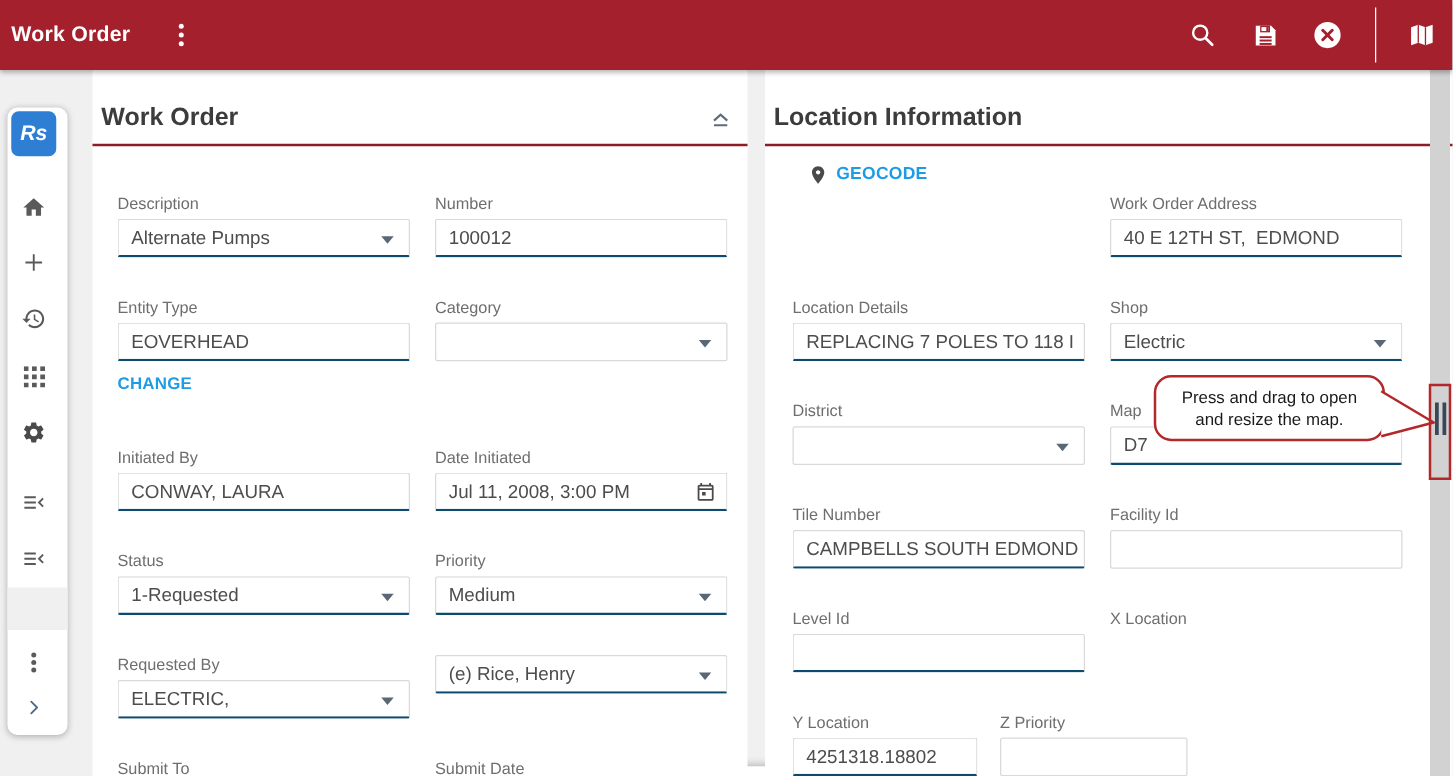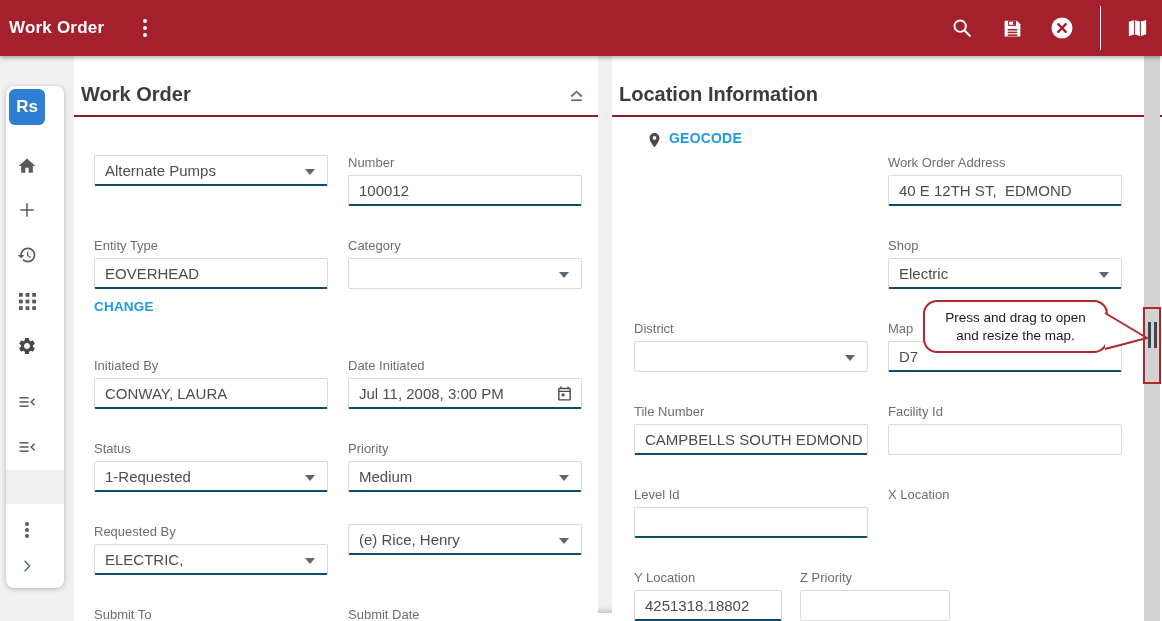--- a/index.html
+++ b/index.html
@@ -19,22 +19,22 @@
   .hdr-kebab { margin-left:29px; width:24px; height:24px; display:flex; flex-direction:column;
     align-items:center; justify-content:center; gap:3px; cursor:pointer; }
   .hdr-kebab i { width:4px; height:4px; border-radius:50%; background:#fff; }
   .hdr-right { margin-left:auto; display:flex; align-items:center; }
   .hdr-icon { width:24px; height:24px; margin-right:26px; display:flex; align-items:center;
     justify-content:center; cursor:pointer; }
   .hdr-divider { width:1px; height:44px; background:#fff; margin:0 12px 0 0; }
   .hdr-icon.map-icon { margin:0 13px 0 12px; }
   
   .sidebar {
-    position:absolute; left:6px; top:86px; width:58px; height:502px;
-    background:#fff; border-radius:8px; box-shadow:0 1px 5px rgba(0,0,0,.25); z-index:20;
+    position:absolute; left:6px; top:86px; width:48px; height:502px;
+    background:#fff; border-radius:8px; box-shadow:0 1px 5px rgba(0,0,0,.25); z-index:20;font-style:italic;
   }
   .rs-logo {
     position:absolute; left:3px; top:3px; width:36px; height:36px; border-radius:6px;
     background:#2E7FD3; color:#fff; font-size:17px; font-weight:bold;
     display:flex; align-items:center; justify-content:center;
   }
   .sb-icon { position:absolute; left:9px; width:24px; height:24px; display:flex;
     align-items:center; justify-content:center; cursor:pointer; }
   .sb-sep { position:absolute; left:0; right:0; top:384px; height:34px; background:#F0F0F0; }
   
@@ -218,20 +218,21 @@
     <span class="panel-title">Work Order</span>
     <span class="collapse-btn">
       <svg width="17" height="17" viewBox="0 0 16 16">
           <polyline points="3,8 8,3.5 13,8" fill="none" stroke="#5D6C7B" stroke-width="1.6"></polyline>
           <line x1="3" y1="11.5" x2="13" y2="11.5" stroke="#5D6C7B" stroke-width="1.6"></line>
         </svg>
     </span>
   </div>
 
   <div class="fld" style="left:20px;top:99px">
+    <div class="fld-label">Description</div>
     <div class="fld-box select filled">
       <span class="fld-value">Alternate Pumps</span>
       <span class="caret"></span>
     </div>
   </div>
   <div class="fld" style="left:274px;top:99px">
     <div class="fld-label">Number</div>
     <div class="fld-box plain filled">
       <span class="fld-value">100012</span>
     </div>
@@ -325,20 +326,26 @@
     <span class="geocode-text">GEOCODE</span>
   </div>
 
   <div class="fld" style="left:276px;top:99px">
     <div class="fld-label">Work Order Address</div>
     <div class="fld-box plain filled">
       <span class="fld-value">40 E 12TH ST,  EDMOND</span>
     </div>
   </div>
 
+  <div class="fld" style="left:22px;top:182px">
+    <div class="fld-label">Location Details</div>
+    <div class="fld-box plain filled">
+      <span class="fld-value">REPLACING 7 POLES TO 118 I</span>
+    </div>
+  </div>
   <div class="fld" style="left:276px;top:182px">
     <div class="fld-label">Shop</div>
     <div class="fld-box select filled">
       <span class="fld-value">Electric</span>
       <span class="caret"></span>
     </div>
   </div>
 
   <div class="fld" style="left:22px;top:265px">
     <div class="fld-label">District</div>

